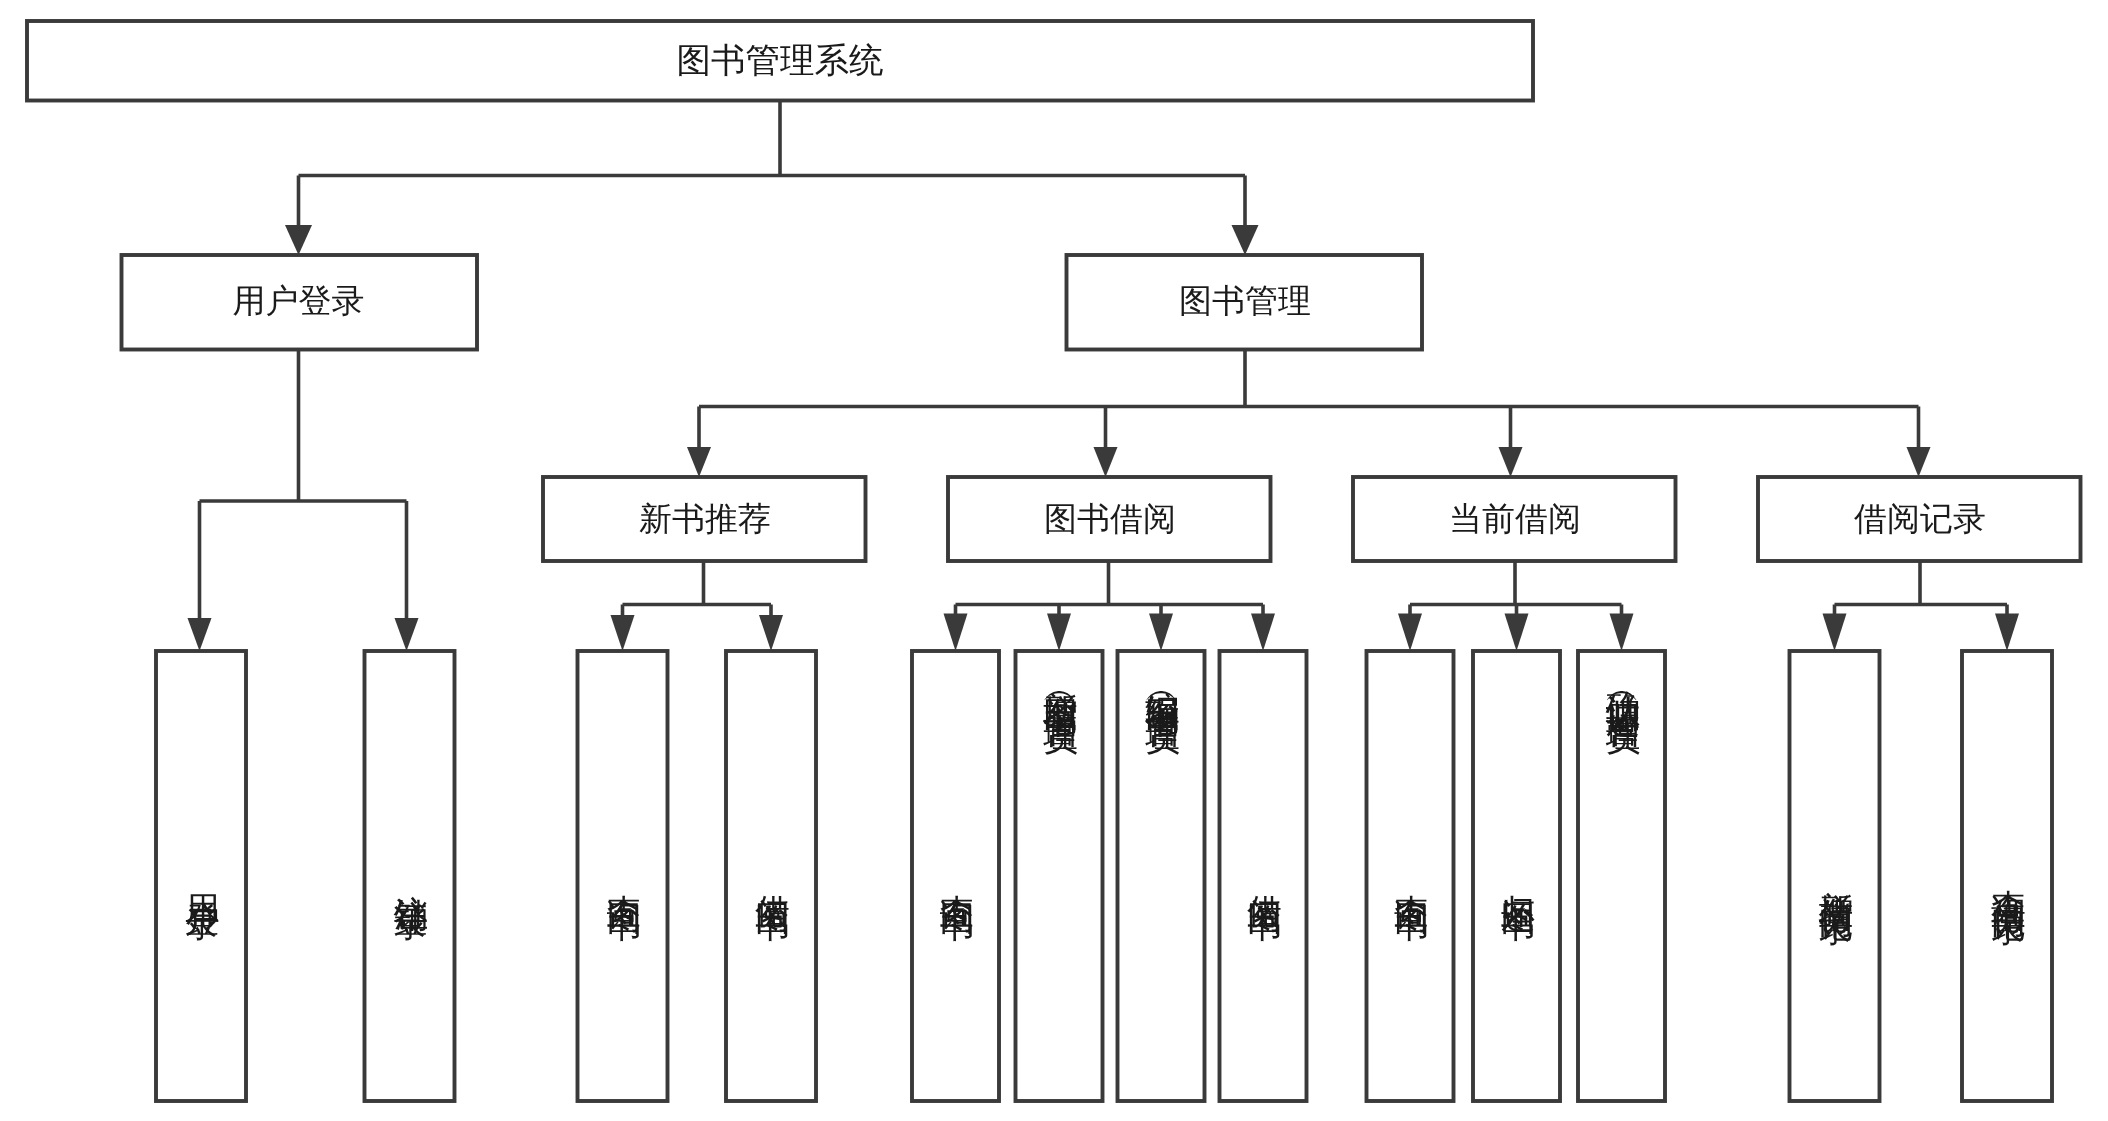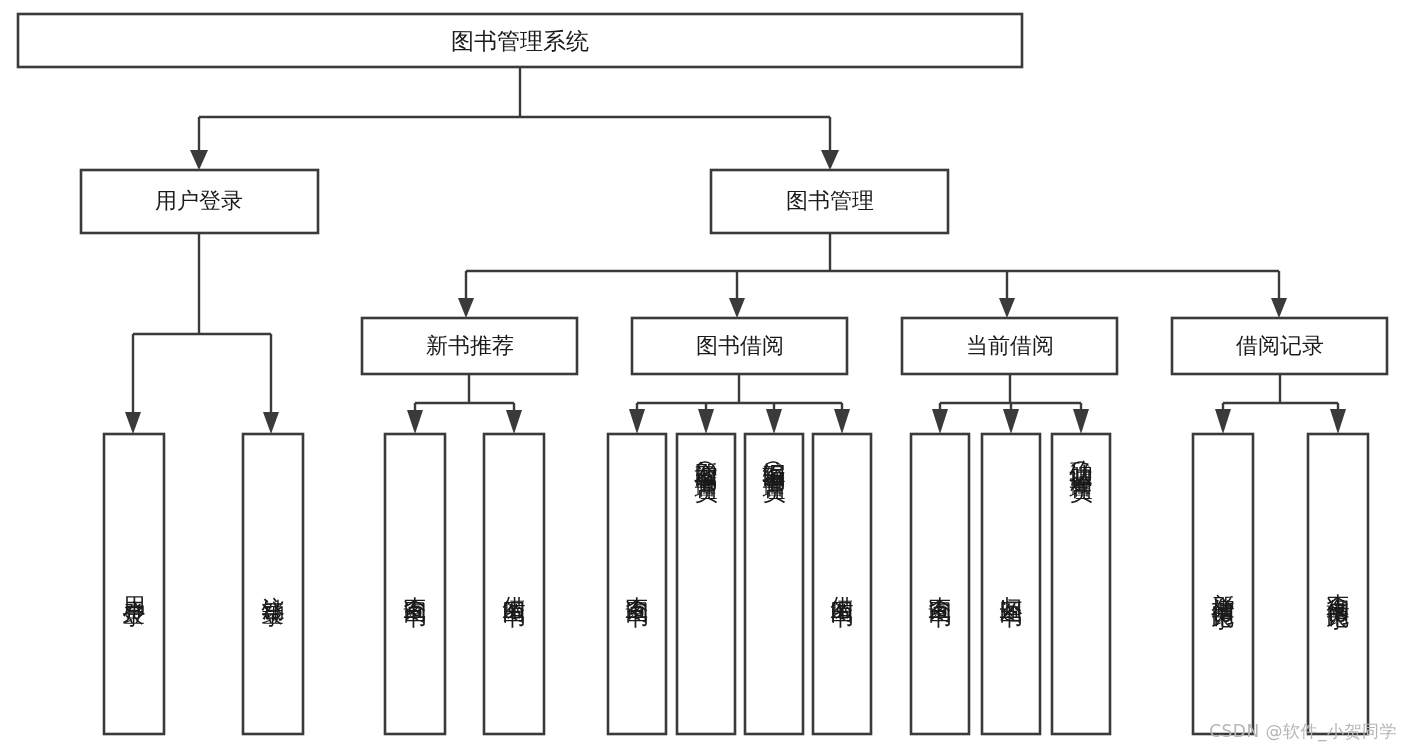--- a/index.html
+++ b/index.html
@@ -252,15 +252,14 @@
   <div class="leaf-label-wrap" style="left:1052px; top:434px; width:58px; height:300px; align-items:flex-start;">
     <span class="leaf-label" style="margin-top:8px;">确认归还（管理员）</span>
   </div>
   <div class="leaf-label-wrap" style="left:1193px; top:434px; width:60px; height:300px;">
     <span class="leaf-label">新增借阅记录</span>
   </div>
   <div class="leaf-label-wrap" style="left:1308px; top:434px; width:60px; height:300px;">
     <span class="leaf-label">查询借阅记录</span>
   </div>
 
-  <div class="watermark">CSDN @软件_小贺同学</div>
 
 </div>
 
 </body></html>

